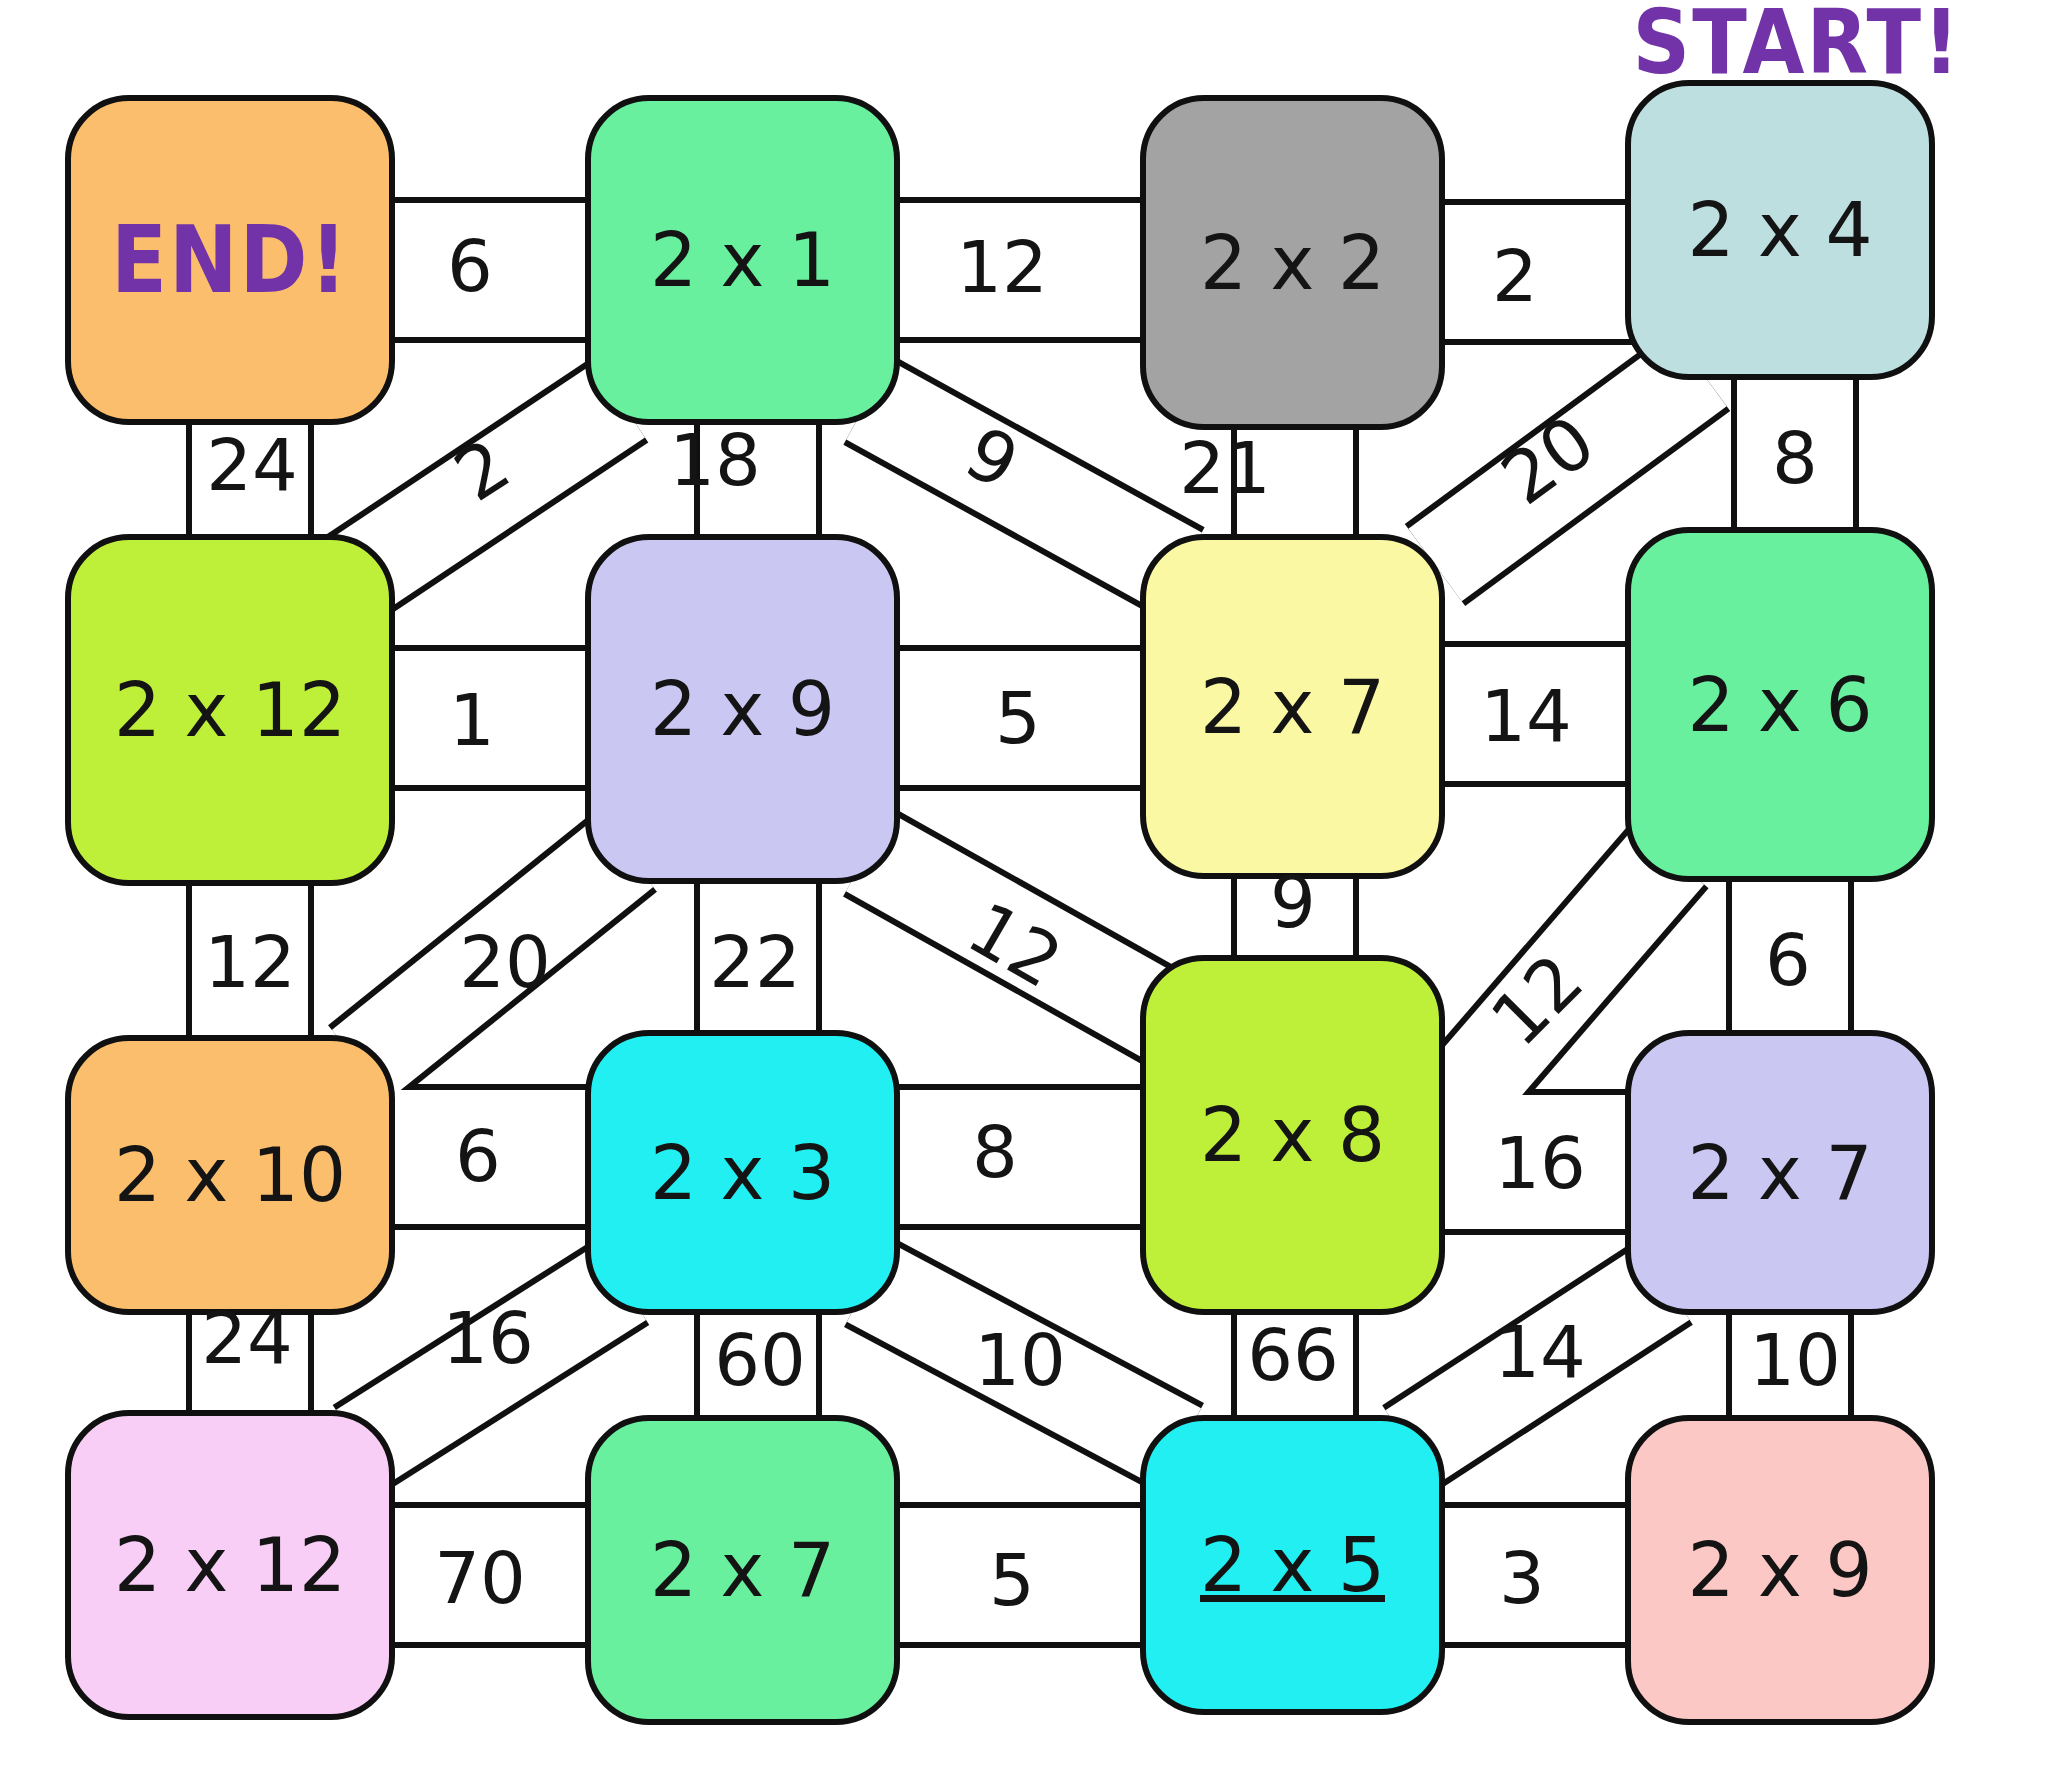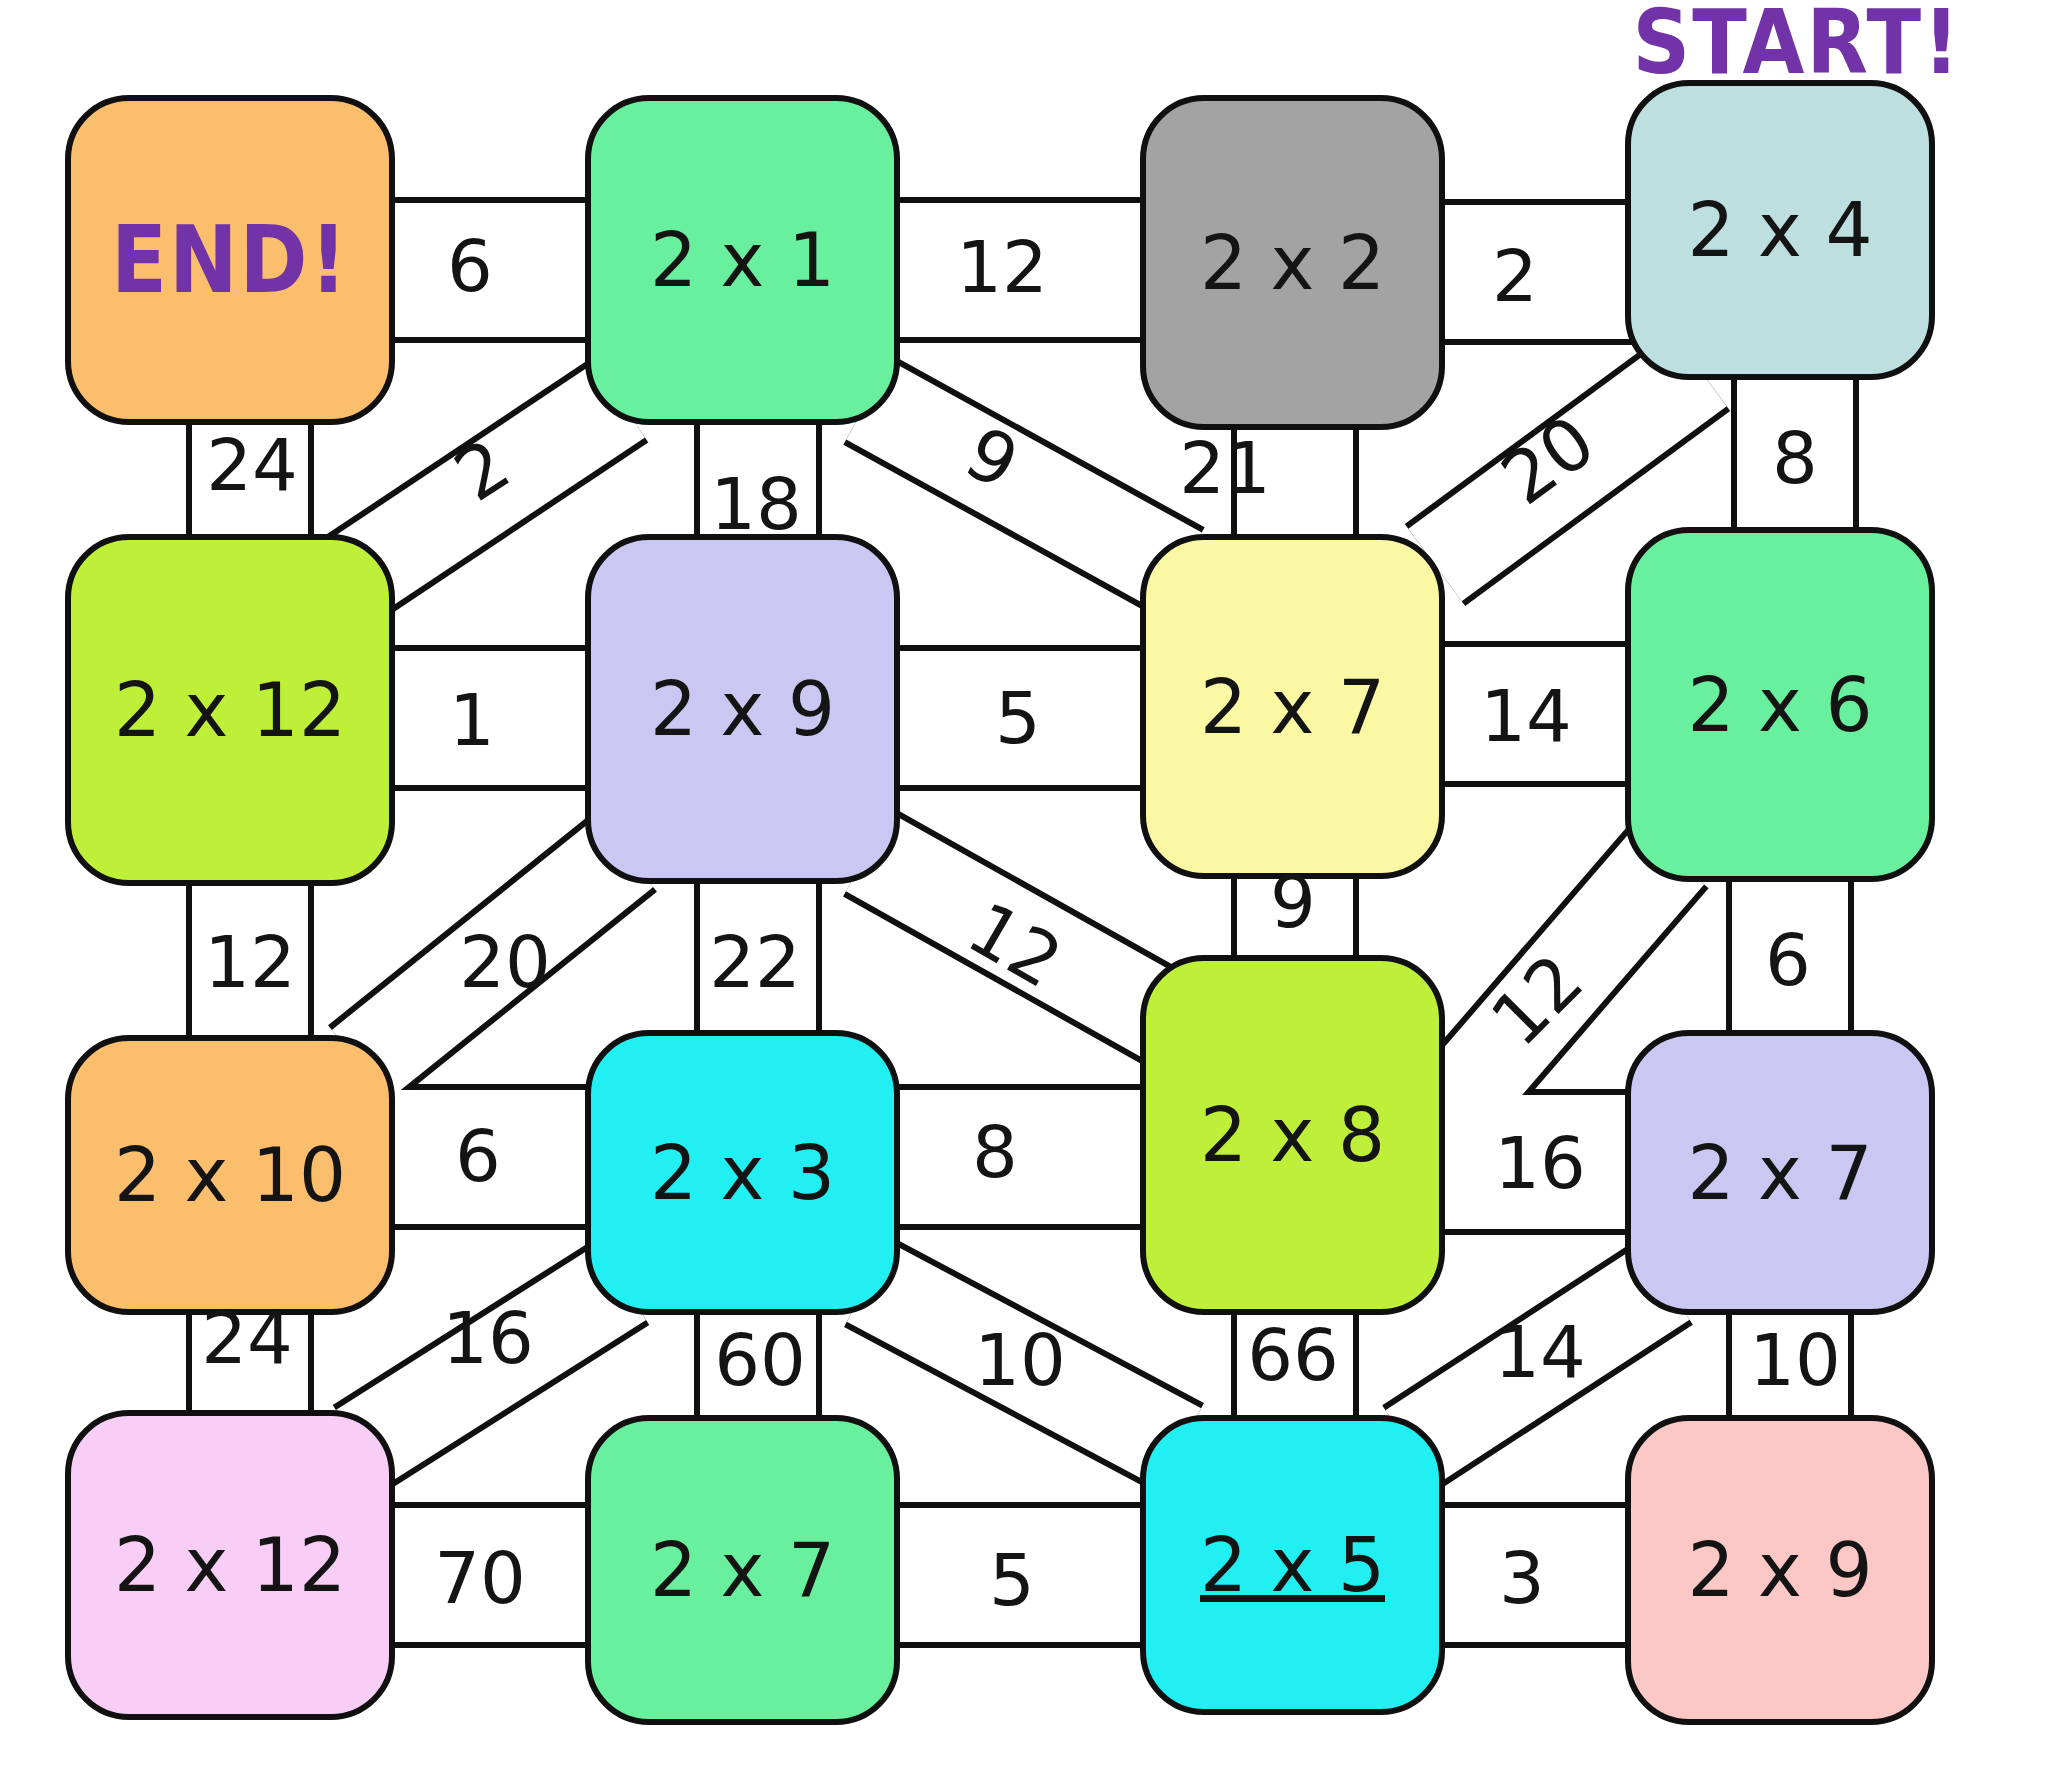--- a/index.html
+++ b/index.html
@@ -172,21 +172,21 @@
   <span class="elabel" style="left:1018px; top:718px;">5</span>
   <span class="elabel" style="left:1526px; top:716px;">14</span>
   <span class="elabel" style="left:478px; top:1156px;">6</span>
   <span class="elabel" style="left:995px; top:1152px;">8</span>
   <span class="elabel" style="left:1540px; top:1163px;">16</span>
   <span class="elabel" style="left:480px; top:1578px;">70</span>
   <span class="elabel" style="left:1012px; top:1580px;">5</span>
   <span class="elabel" style="left:1522px; top:1578px;">3</span>
 
   <span class="elabel" style="left:252px; top:465px;">24</span>
-  <span class="elabel" style="left:756px; top:460px;margin-top:44px;">18</span>
+  <span class="elabel" style="left:715px; top:460px;">18</span>
   <span class="elabel" style="left:1225px; top:468px;">21</span>
   <span class="elabel" style="left:1795px; top:458px;">8</span>
   <span class="elabel" style="left:250px; top:962px;">12</span>
   <span class="elabel" style="left:755px; top:962px;">22</span>
   <span class="elabel" style="left:1293px; top:902px;">9</span>
   <span class="elabel" style="left:1788px; top:960px;">6</span>
   <span class="elabel" style="left:247px; top:1338px;">24</span>
   <span class="elabel" style="left:760px; top:1360px;">60</span>
   <span class="elabel" style="left:1293px; top:1355px;">66</span>
   <span class="elabel" style="left:1795px; top:1360px;">10</span>

